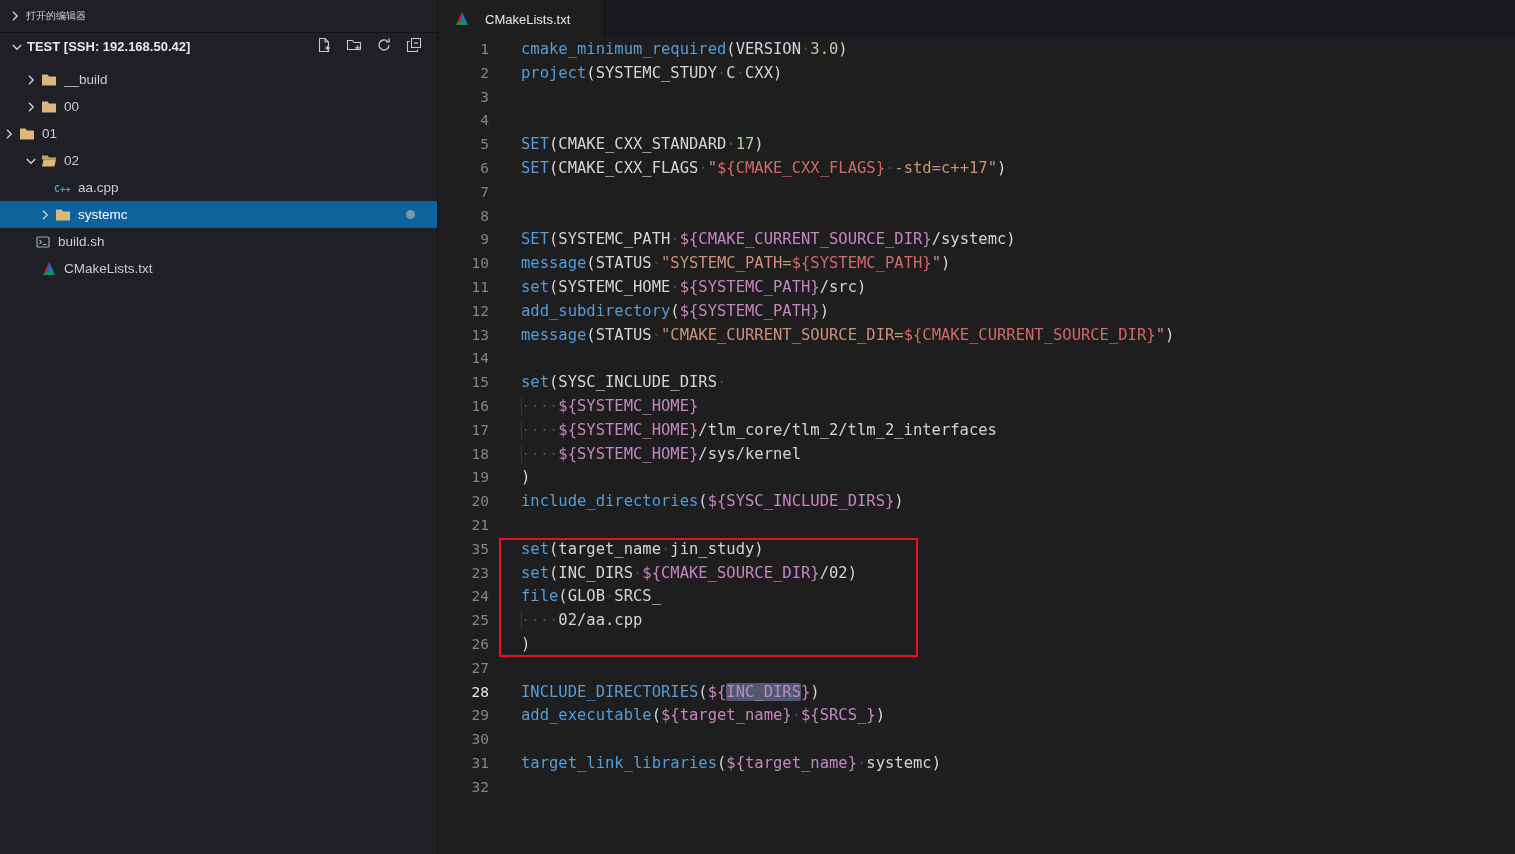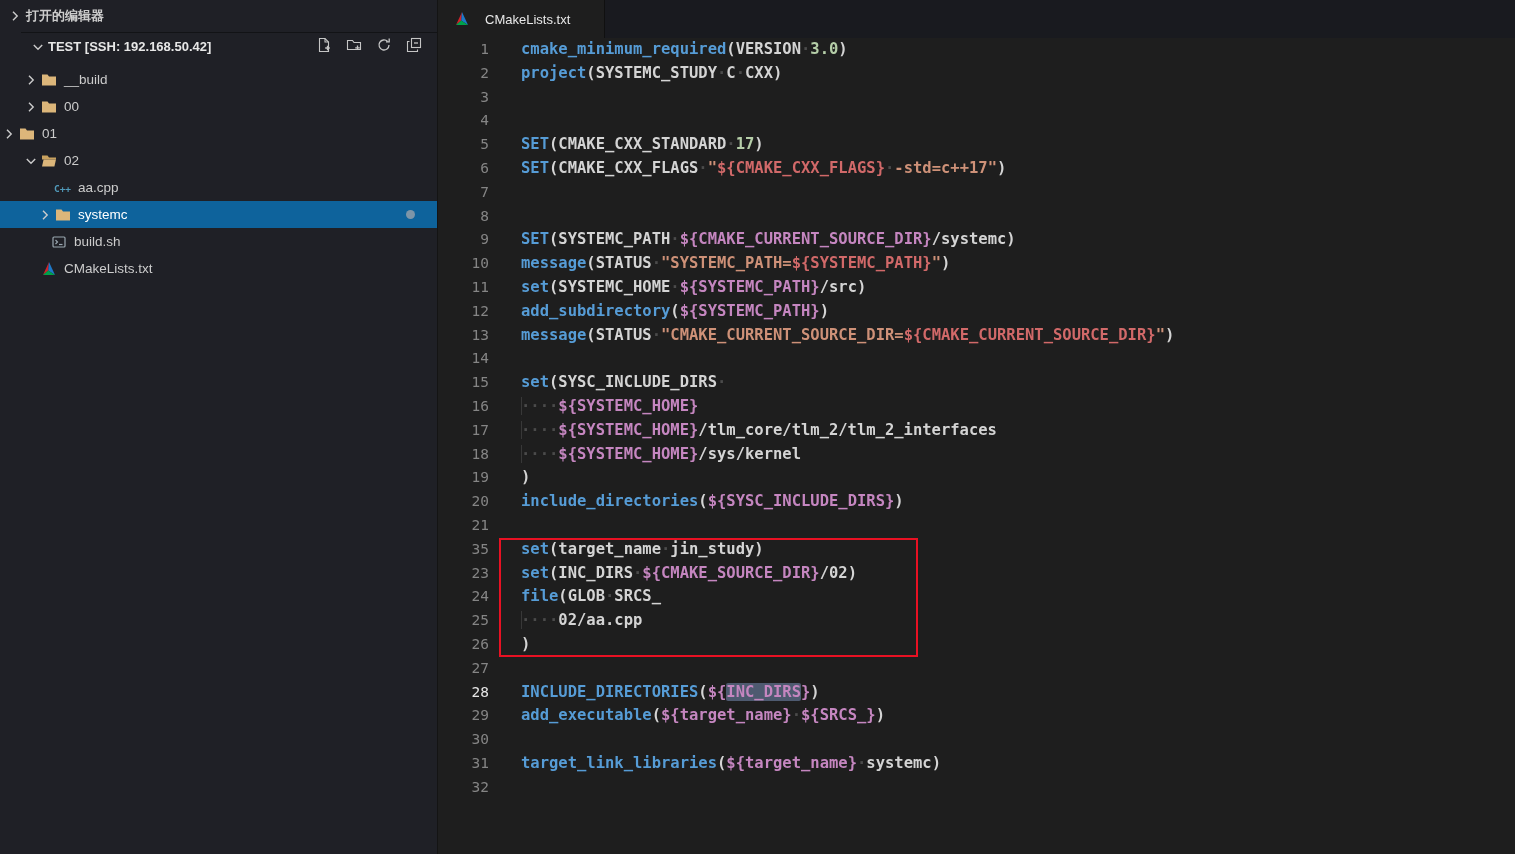--- a/index.html
+++ b/index.html
@@ -5,24 +5,24 @@
   * { box-sizing: border-box; margin: 0; padding: 0; }
   html, body { width: 1515px; height: 854px; overflow: hidden; }
   body { background: #1e1e1e; font-family: "Liberation Sans", sans-serif; }
 
   .app { position: relative; width: 1515px; height: 854px; display: flex; }
 
   
   .sidebar { width: 438px; height: 100%; background: #1f2026; flex-shrink: 0;
              border-right: 1px solid #141414; color: #cccccc; }
   .oe-header { height: 32px; display: flex; align-items: center; padding-left: 6px;
-               gap: 3px; font-size: 13px; font-weight: bold; color: #cccccc; }
+               gap: 3px; font-size: 10px; font-weight: normal; color: #cccccc; }
   .sec-header { height: 28px; display: flex; align-items: center; padding-left: 8px;
                 gap: 2px; font-size: 13px; font-weight: bold; color: #e7e7e7;
-                border-top: 1px solid rgba(0,0,0,.4); margin-left: 21px; }
+                border-top: 1px solid rgba(0,0,0,.4); }
   .sec-title { white-space: nowrap; }
   .sec-actions { margin-left: auto; display: flex; gap: 12px; padding-right: 14px; }
   .aicon { width: 18px; height: 18px; display: flex; align-items: center;
            justify-content: center; cursor: pointer; }
   .tree { padding-top: 6px; }
   .row { height: 27px; display: flex; align-items: center; font-size: 13.5px;
          color: #cccccc; cursor: pointer; position: relative; }
   .row.selected { color: #ffffff; }
   .chev { width: 17px; height: 16px; flex-shrink: 0; display: flex;
           align-items: center; justify-content: center; }
@@ -37,21 +37,21 @@
   .tabbar { height: 38px; background: #191a1f; display: flex; flex-shrink: 0; }
   .tab { background: #1e1e1e; display: flex; align-items: center; gap: 8px;
          padding: 0 34px 0 14px; font-size: 13px; color: #e8e8e8; cursor: pointer;
          border-right: 1px solid #101010; }
   .editor { position: relative; flex: 1; font-family: "DejaVu Sans Mono", monospace;
             font-size: 15.5px; overflow: hidden; }
   .cl { display: flex; height: 23.8px; line-height: 23.8px; white-space: pre; }
   .num { width: 51px; text-align: right; color: #858585; flex-shrink: 0;
          font-size: 14.5px; }
   .num.active { color: #e5e5e5; }
-  .code { padding-left: 32px; font-weight: bold; }
+  .code { padding-left: 32px; }
 
   .k  { color: #569cd6; }
   .p  { color: #d4d4d4; }
   .s  { color: #ce9178; }
   .sv { color: #d16969; }
   .v  { color: #c586c0; }
   .n  { color: #b5cea8; }
   .w  { color: #4b4b4b; }
   .g  { color: #4b4b4b; box-shadow: inset 1px 0 0 #383838; }
   .vh { color: #c586c0; background: #4e5a70; border-radius: 2px; }
@@ -179,21 +179,21 @@
             </svg>
           </span>
           <span class="ficon">
             <svg width="16" height="14" viewBox="0 0 16 14">
               <path d="M1 1.5h5.5l1.5 2H15v9H1z" fill="#dcb67a"></path>
             </svg>
           </span>
           <span class="tlabel">systemc</span>
           <span class="mod-dot"></span>
         </div>
-        <div class="row" style="padding-left: 32px;">
+        <div class="row" style="padding-left: 16px;">
           <span class="chev"></span>
           <span class="ficon">
             <svg width="16" height="16" viewBox="0 0 16 16">
               <rect x="2" y="3" width="12" height="10" rx="1" fill="none" stroke="#9aa7b0" stroke-width="1.2"></rect>
               <path d="M4.5 6l2 2-2 2" stroke="#9aa7b0" fill="none" stroke-width="1.2"></path>
               <path d="M8 10.5h3.5" stroke="#9aa7b0" stroke-width="1.2"></path>
             </svg>
           </span>
           <span class="tlabel">build.sh</span>
         </div>

